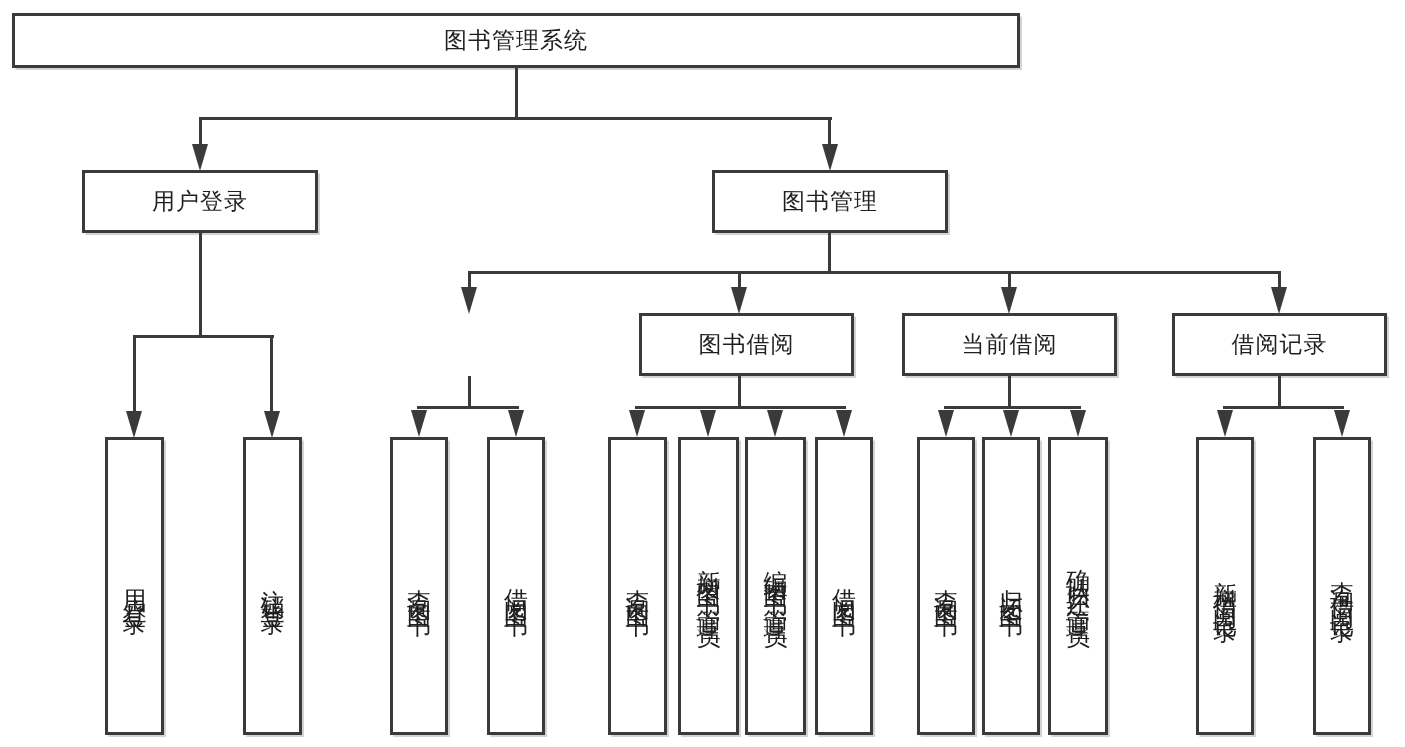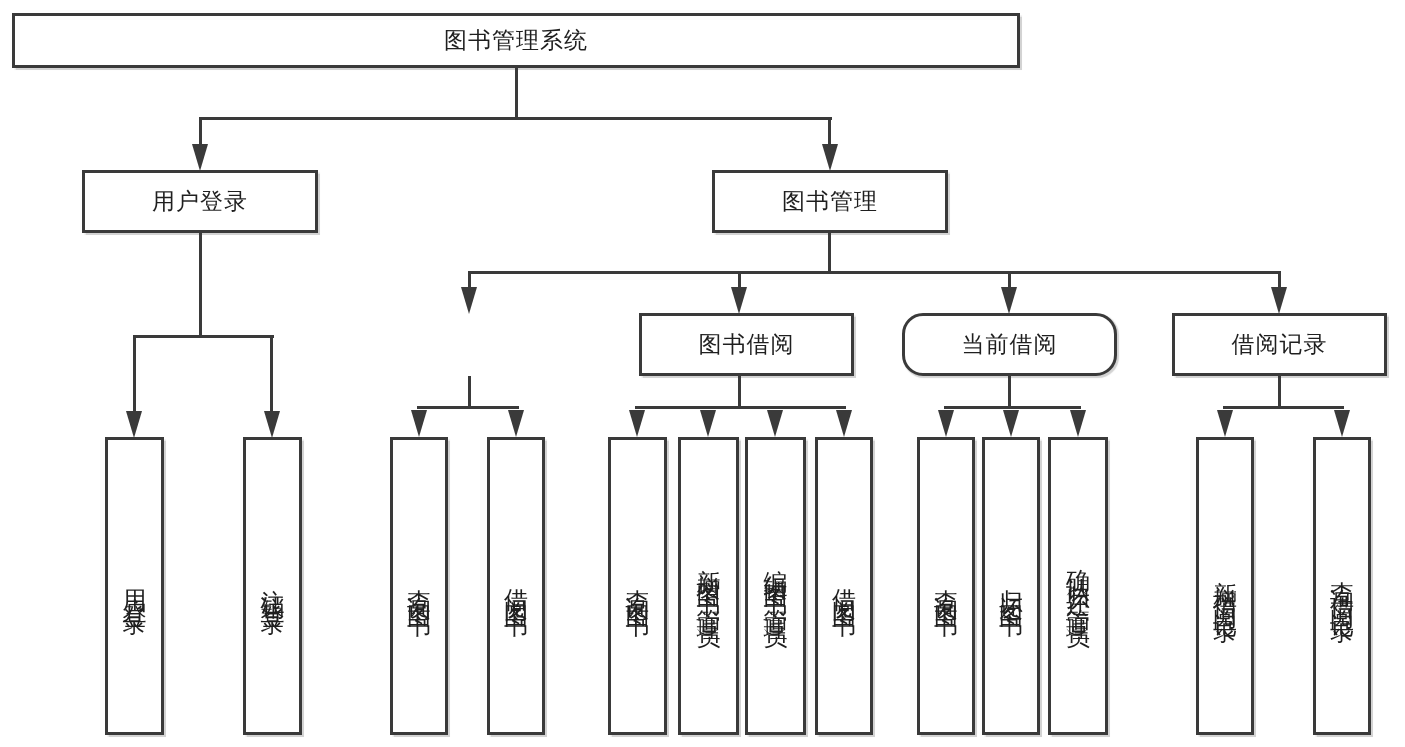--- a/index.html
+++ b/index.html
@@ -99,21 +99,21 @@
   <div class="line" style="left:738px; top:271px; width:3px; height:18px;"></div>
   <div class="arrow" style="left:731px; top:287px;"></div>
   <div class="line" style="left:1008px; top:271px; width:3px; height:18px;"></div>
   <div class="arrow" style="left:1001px; top:287px;"></div>
   <div class="line" style="left:1278px; top:271px; width:3px; height:18px;"></div>
   <div class="arrow" style="left:1271px; top:287px;"></div>
 
   <div class="box" style="left:632px; top:313px; width:215px; height:63px;margin-left:7px;">
     <span class="hlabel">图书借阅</span>
   </div>
-  <div class="box" style="left:902px; top:313px; width:215px; height:63px;border-radius:21px;">
+  <div class="box" style="left:902px; top:313px; width:215px; height:63px;">
     <span class="hlabel">当前借阅</span>
   </div>
   <div class="box" style="left:1172px; top:313px; width:215px; height:63px;">
     <span class="hlabel">借阅记录</span>
   </div>
 
   <div class="line" style="left:468px; top:376px; width:3px; height:33px;"></div>
   <div class="line" style="left:417px; top:406px; width:102px; height:3px;"></div>
   <div class="arrow" style="left:411px; top:410px;"></div>
   <div class="arrow" style="left:508px; top:410px;"></div>

